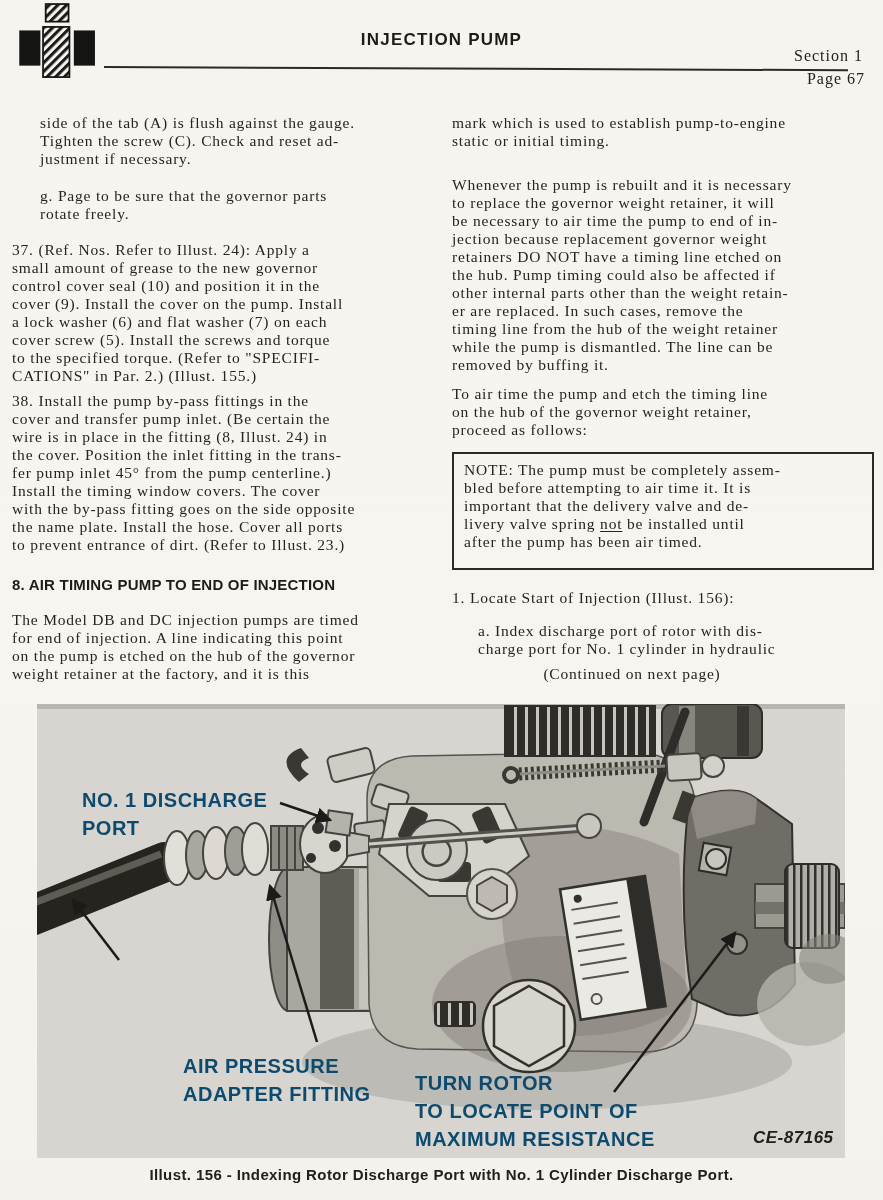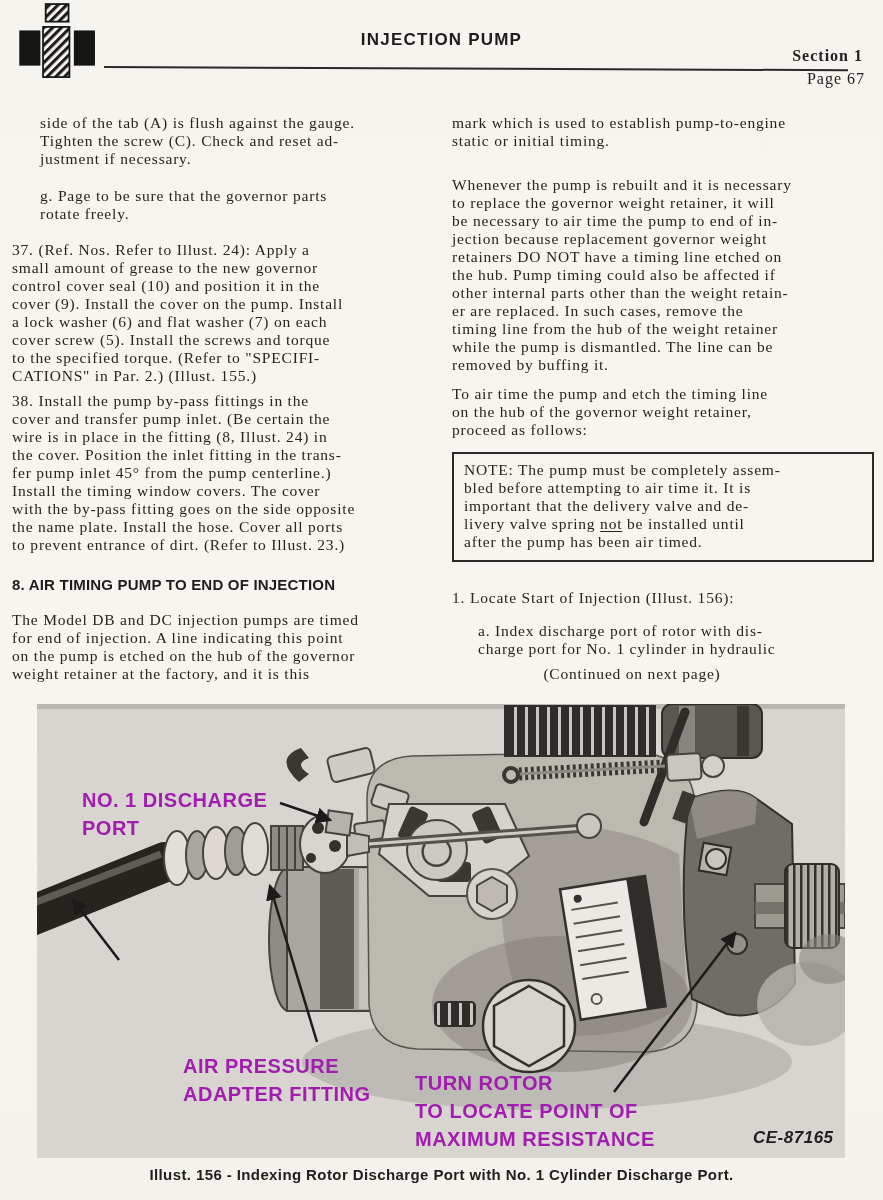--- a/index.html
+++ b/index.html
@@ -27,32 +27,32 @@
     transform:rotate(0.25deg);transform-origin:left center;
   }
   .corner-label{
     right:20px;text-align:right;font-size:16px;letter-spacing:1px;color:#23221f;
   }
   #section-heading{
     left:12px;top:576px;font-weight:bold;font-size:15px;letter-spacing:0.2px;color:#1d1c19;
   }
   #note-box{
     left:452px;top:452px;width:398px;
-    border:2px solid #2b2a27;padding:7px 10px 9px 10px;
+    border:2px solid #2b2a27;padding:7px 10px 17px 10px;
   }
   #note-box p{margin:0;}
   .u{text-decoration:underline;text-underline-offset:2px;}
   #continued{left:452px;top:665px;width:360px;text-align:center;}
   #figure{
     left:37px;top:704px;width:808px;height:454px;background:#d8d5d0;
   }
   #figure svg{position:absolute;left:0;top:0;}
   .photo-label{
     position:absolute;font-weight:bold;font-size:20px;line-height:28px;
-    letter-spacing:0.5px;color:#a21caf;white-space:pre-line;
+    letter-spacing:0.5px;color:#0c4a6e;white-space:pre-line;
   }
   #photo-id{
     position:absolute;left:716px;top:424px;font-weight:bold;font-style:italic;
     font-size:17px;letter-spacing:0.5px;color:#21201d;
   }
   #caption{
     left:0;right:0;top:1166px;text-align:center;
     font-weight:bold;font-size:15px;letter-spacing:0.4px;color:#21201d;
   }
 </style>
@@ -70,21 +70,21 @@
         </pattern>
       </defs>
       <rect x="36" y="1" width="26" height="20" fill="url(#hatchL)" stroke="#151513" stroke-width="2"></rect>
       <rect x="33" y="27" width="30" height="57" fill="url(#hatchL)" stroke="#151513" stroke-width="2"></rect>
       <rect x="6" y="31" width="24" height="40" fill="#151513"></rect>
       <rect x="68" y="31" width="24" height="40" fill="#151513"></rect>
     </svg>
   </div>
   <div class="abs sans" id="header-title">INJECTION PUMP</div>
   <div class="abs" id="header-rule"></div>
-  <div class="abs ser corner-label" style="top:47px;font-weight:bold;">Section 1</div>
+  <div class="abs ser corner-label" style="top:47px;">Section 1</div>
   <div class="abs ser corner-label" style="top:70px;right:18px;">Page 67</div>
 
   <p class="abs body-text col-left" style="left:40px;top:114px;width:400px;">side of the tab (A) is flush against the gauge.
 Tighten the screw (C). Check and reset ad-
 justment if necessary.</p>
   <p class="abs body-text col-left" style="left:40px;top:187px;width:400px;">g.  Page to be sure that the governor parts
 rotate freely.</p>
   <p class="abs body-text col-left" style="left:12px;top:241px;">37.  (Ref. Nos. Refer to Illust. 24): Apply a
 small amount of grease to the new governor
 control cover seal (10) and position it in the

